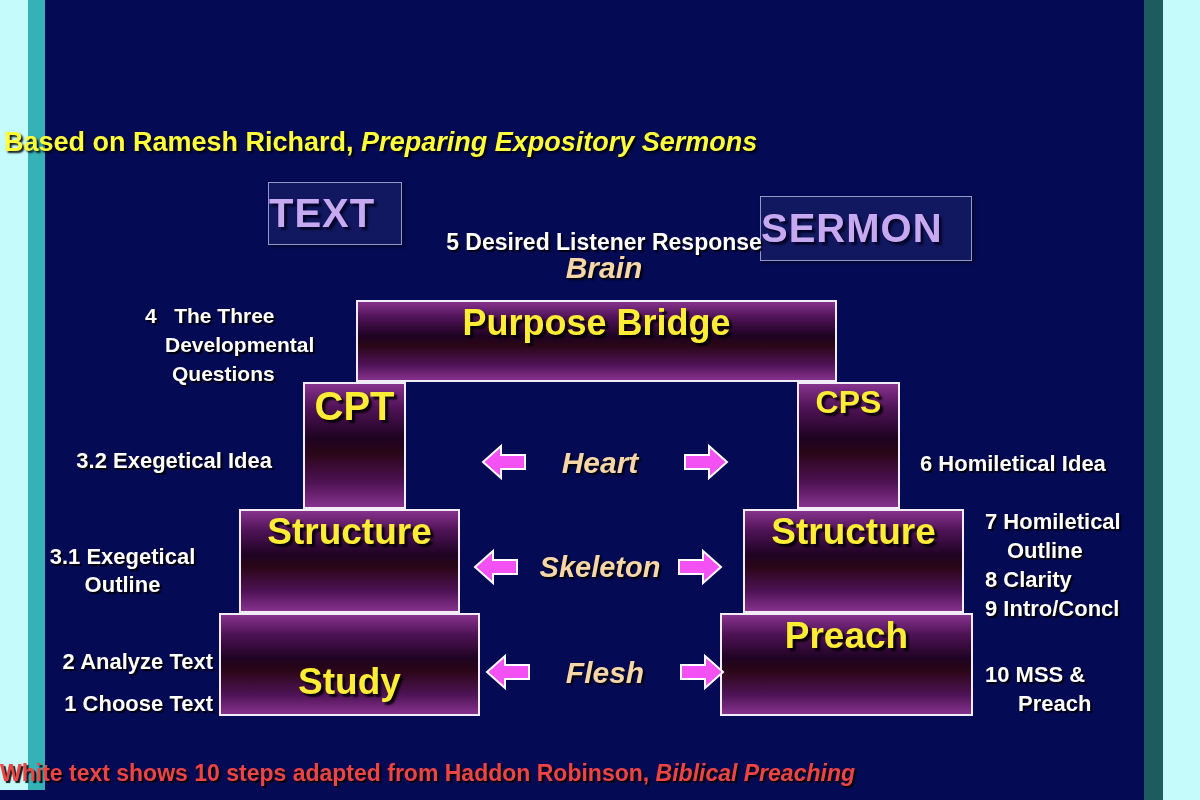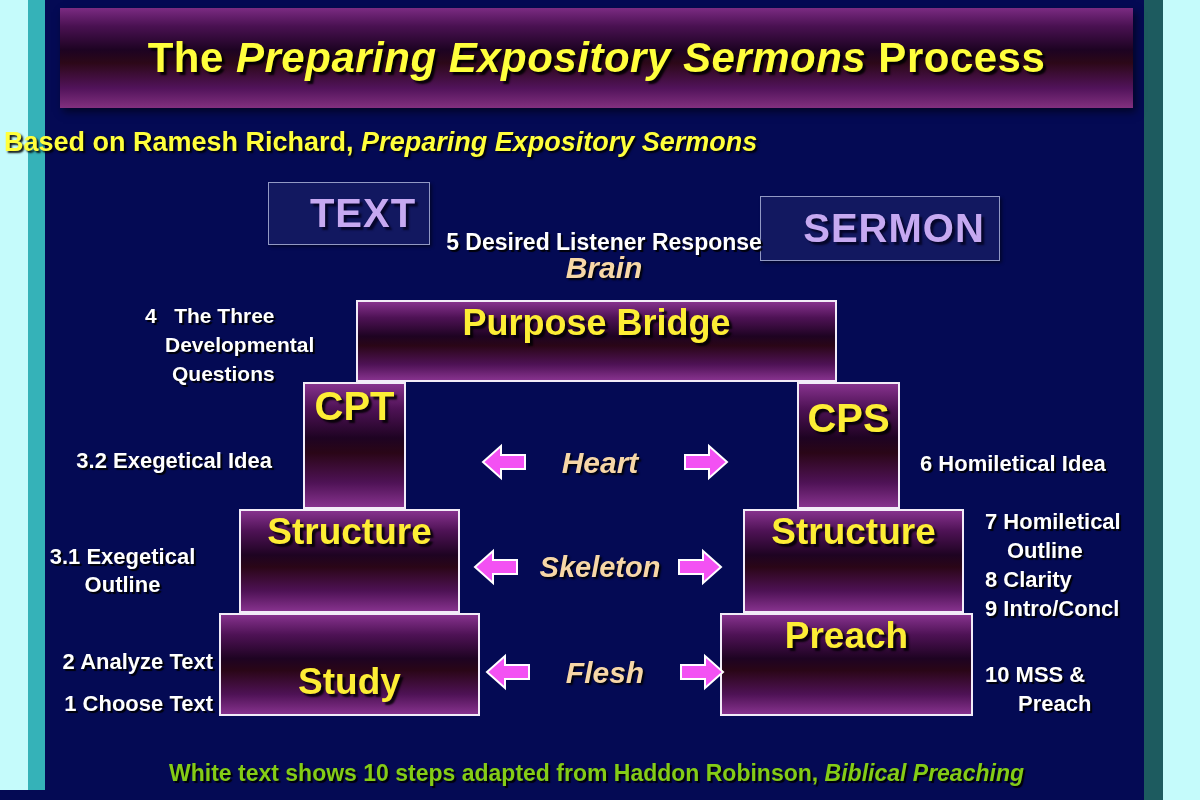--- a/index.html
+++ b/index.html
@@ -49,60 +49,57 @@
     position:absolute;left:4px;top:127px;width:1200px;text-align:left;
     color:#ffff3c;font-size:27px;
     text-shadow:2px 2px 2px rgba(0,0,0,0.9);
   }
 
   .hdrbox{
     position:absolute;
     background:rgba(46,52,120,0.35);
     border:1px solid #9299c4;
     box-shadow:2px 2px 3px rgba(0,0,0,0.45);
-    display:flex;align-items:center;justify-content:center;padding-left:28px;
+    display:flex;align-items:center;
   }
   .hdrbox .lav{
     color:#c6a9f1;font-size:40px;letter-spacing:1px;
     text-shadow:3px 3px 2px rgba(5,5,40,0.95);
   }
 
   .wnote{
     position:absolute;
     color:#ffffff;font-size:22px;line-height:29px;
     text-shadow:2px 2px 1px rgba(0,0,0,0.9);
   }
   .peach{
     position:absolute;
     color:#f7d7a7;font-style:italic;font-size:30px;
     text-shadow:2px 2px 2px rgba(0,0,0,0.9);
     text-align:center;white-space:nowrap;
   }
   .arrow{position:absolute;width:46px;height:38px;}
 
   #footer{
-    position:absolute;left:0;top:760px;width:1024px;text-align:right;
-    color:#84cc16;font-size:23px;
+    position:absolute;left:0;top:760px;width:1024px;text-align:left;
+    color:#ef4444;font-size:23px;
     text-shadow:2px 2px 1px rgba(0,0,0,0.9);
   }
   .pre{white-space:pre;}
 </style>
 </head>
 <body>
 
 <div id="slide">
 
   <div class="strip" id="strip-cyan-left"></div>
   <div class="strip" id="strip-teal-left"></div>
   <div class="strip" id="strip-teal-right"></div>
   <div class="strip" id="strip-cyan-right"></div>
 
-  <div id="title-banner">
-    <div class="t"><span>The </span><span class="it">Preparing Expository Sermons</span><span> Process</span></div>
-  </div>
 
   <div id="subtitle"><span>Based on Ramesh Richard, </span><span class="it">Preparing Expository Sermons</span></div>
 
   <div class="hdrbox" style="left:268px;top:182px;width:132px;height:61px;">
     <span class="lav">TEXT</span>
   </div>
   <div class="hdrbox" style="left:760px;top:196px;width:210px;height:63px;">
     <span class="lav">SERMON</span>
   </div>
 
@@ -123,21 +120,21 @@
     <span class="ylabel" style="font-size:40px;">CPT</span>
   </div>
   <div class="pbox" style="left:239px;top:509px;width:221px;height:104px;">
     <span class="ylabel" style="font-size:37px;">Structure</span>
   </div>
   <div class="pbox" style="left:219px;top:613px;width:261px;height:103px;">
     <span class="ylabel" style="font-size:37px;margin-top:46px;">Study</span>
   </div>
 
   <div class="pbox" style="left:797px;top:382px;width:103px;height:127px;">
-    <span class="ylabel" style="font-size:40px;margin-top:12px;">CPS</span>
+    <span class="ylabel" style="font-size:32px;">CPS</span>
   </div>
   <div class="pbox" style="left:743px;top:509px;width:221px;height:104px;">
     <span class="ylabel" style="font-size:37px;">Structure</span>
   </div>
   <div class="pbox" style="left:720px;top:613px;width:253px;height:103px;">
     <span class="ylabel" style="font-size:37px;">Preach</span>
   </div>
 
   <div class="wnote" style="left:40px;top:446px;width:232px;text-align:right;">3.2 Exegetical Idea</div>
   <div class="wnote" style="left:40px;top:543px;width:165px;text-align:center;line-height:28px;">

